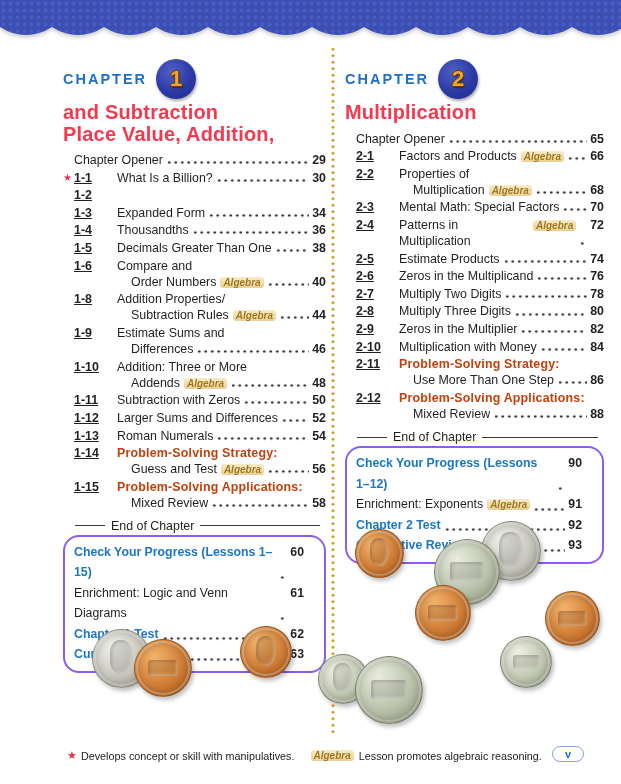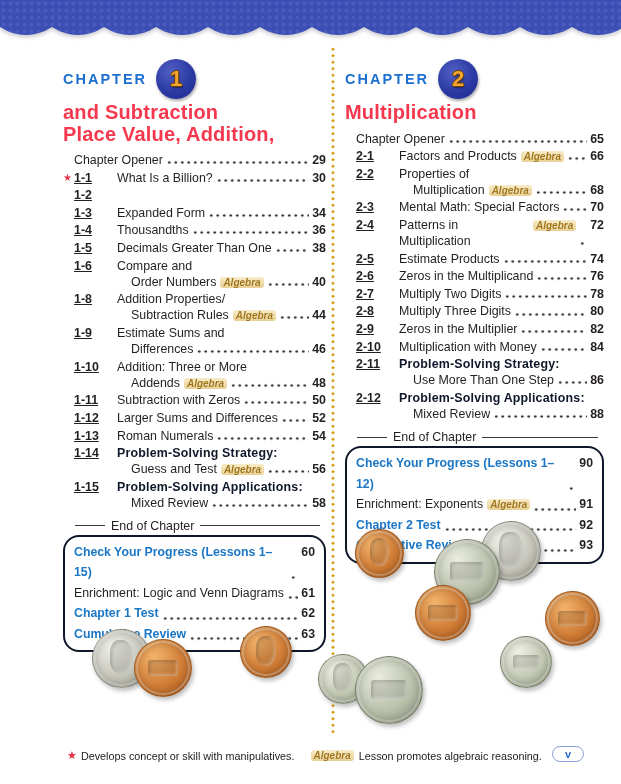--- a/index.html
+++ b/index.html
@@ -36,42 +36,42 @@
   }
   .chapter-title { color:#f5384e; font-weight:800; font-size:20px; line-height:21.5px; letter-spacing:.2px; }
 
   
   .lesson-row { display:flex; margin-bottom:1.5px; font-size:12.4px; line-height:16.1px; color:#231f20; }
   .star-cell { flex:0 0 11px; width:11px; color:#e8334a; font-size:10px; line-height:16px; }
   .num-cell  { flex:0 0 43px; width:43px; font-weight:700;text-decoration:underline; }
   .lines { flex:1; min-width:0; }
   .lline { display:flex; align-items:baseline; }
   .lline.indent { padding-left:14px; }
-  .lline .t.ps { color:#0f172a; font-weight:700; letter-spacing:.2px; }
+  .lline .t.ps { color:#c2410c; font-weight:700; letter-spacing:.2px; }
   .dots {
     flex:1; min-width:8px; margin:0 3px; align-self:stretch;
     background-image:radial-gradient(circle, #3a3a3a 1.05px, transparent 1.35px);
     background-size:6.5px 6.5px; background-repeat:repeat-x;
     background-position:left calc(100% - 2.5px);
   }
   .pagenum { font-weight:700; color:#231f20; }
 
   .algebra {
     display:inline-block; margin-left:4px;
     font-style:italic; font-weight:700; font-size:10px; line-height:11px;
     color:#a07414; padding:0 3px; border-radius:3px;
     background:linear-gradient(#f7ecc8, #e9cf93);
     text-shadow:0 0 1px rgba(255,255,255,.8);
   }
 
   
   .eoc-label { display:flex; align-items:center; font-size:12.4px; color:#231f20; margin:8px 0 2px; }
   .eoc-label .rule-l { width:30px; border-top:1.5px solid #3a3a3a; margin:0 6px 0 12px; }
   .eoc-label .rule-r { flex:1; border-top:1.5px solid #3a3a3a; margin:0 6px 0 6px; }
-  .eoc-box { border:2px solid #0f172a; border-radius:16px; padding:5px 9px 6px 9px; }
+  .eoc-box { border:2px solid #8b5cf6; border-radius:16px; padding:5px 20px 6px 9px; }
   .eoc-row { display:flex; align-items:baseline; font-size:12.3px; line-height:20.5px; }
   .eoc-row .t { color:#231f20; }
   .eoc-row.blue .t { color:#1b77c5; font-weight:700; }
 
   
   .divider {
     position:absolute; left:331px; top:46px; width:3.5px; height:688px;
     background-image:radial-gradient(circle, #d6a52c 1.3px, rgba(214,165,44,0) 1.6px);
     background-size:3.5px 6.5px; background-repeat:repeat-y; background-position:center top;
   }

